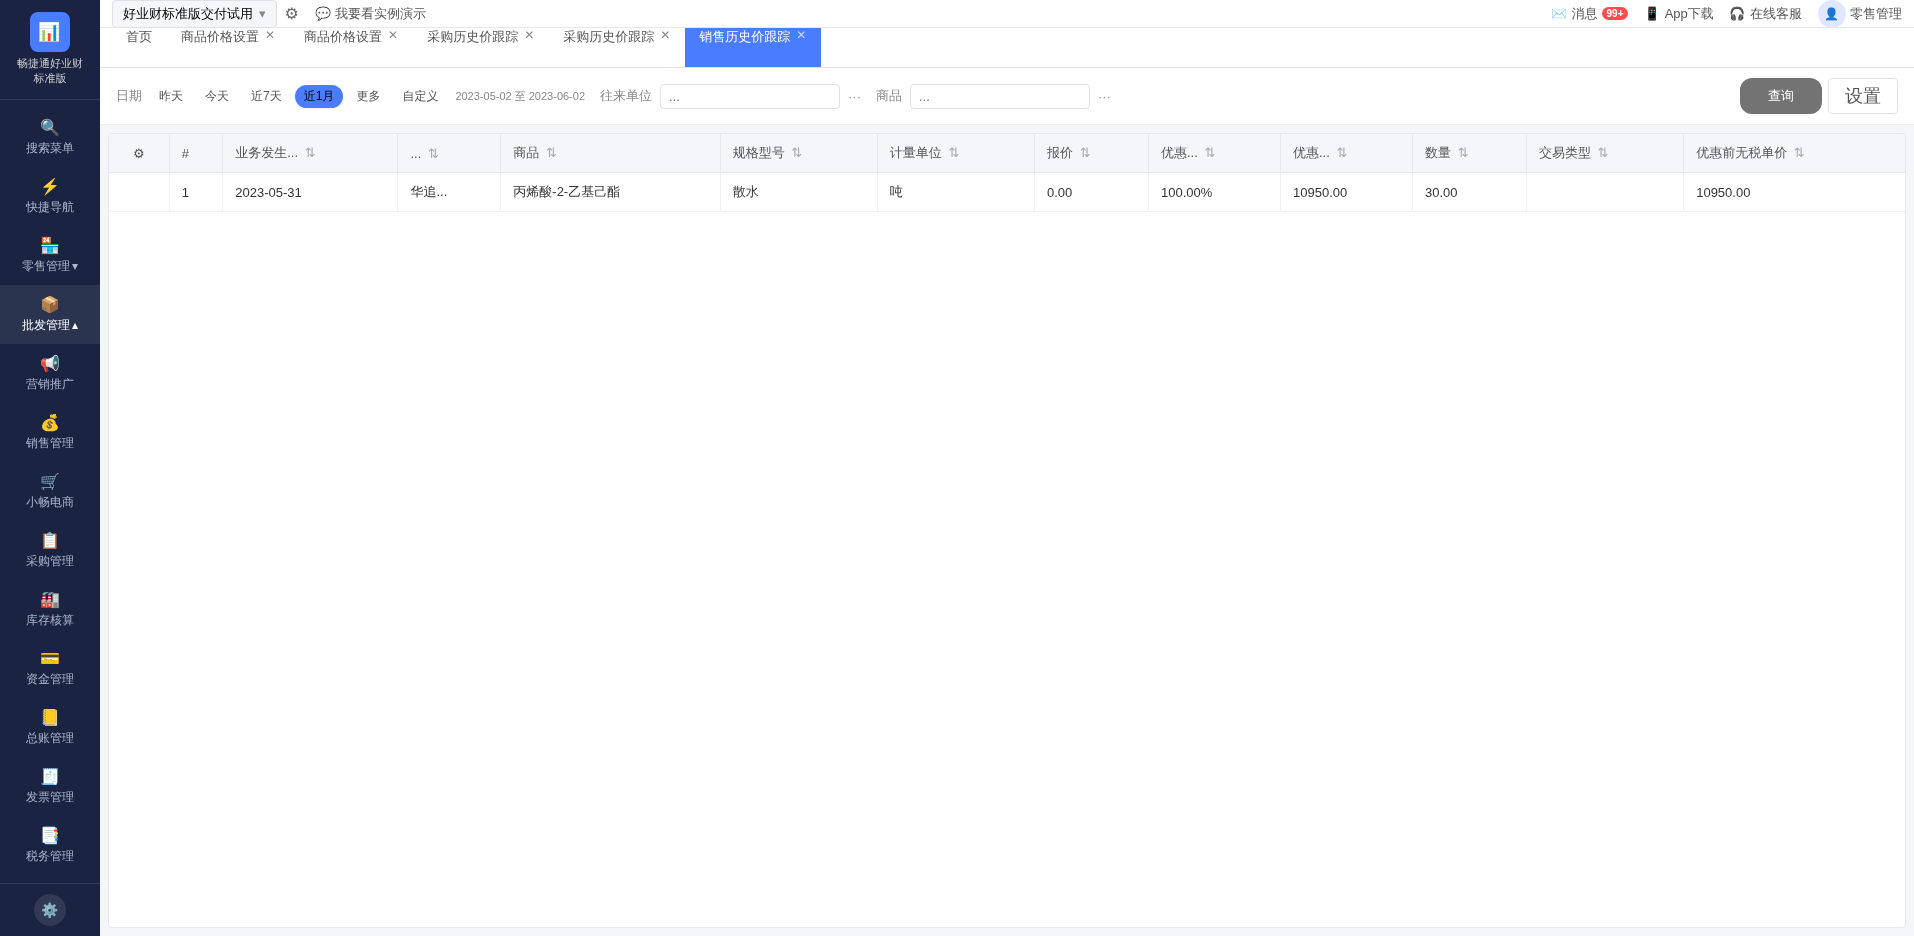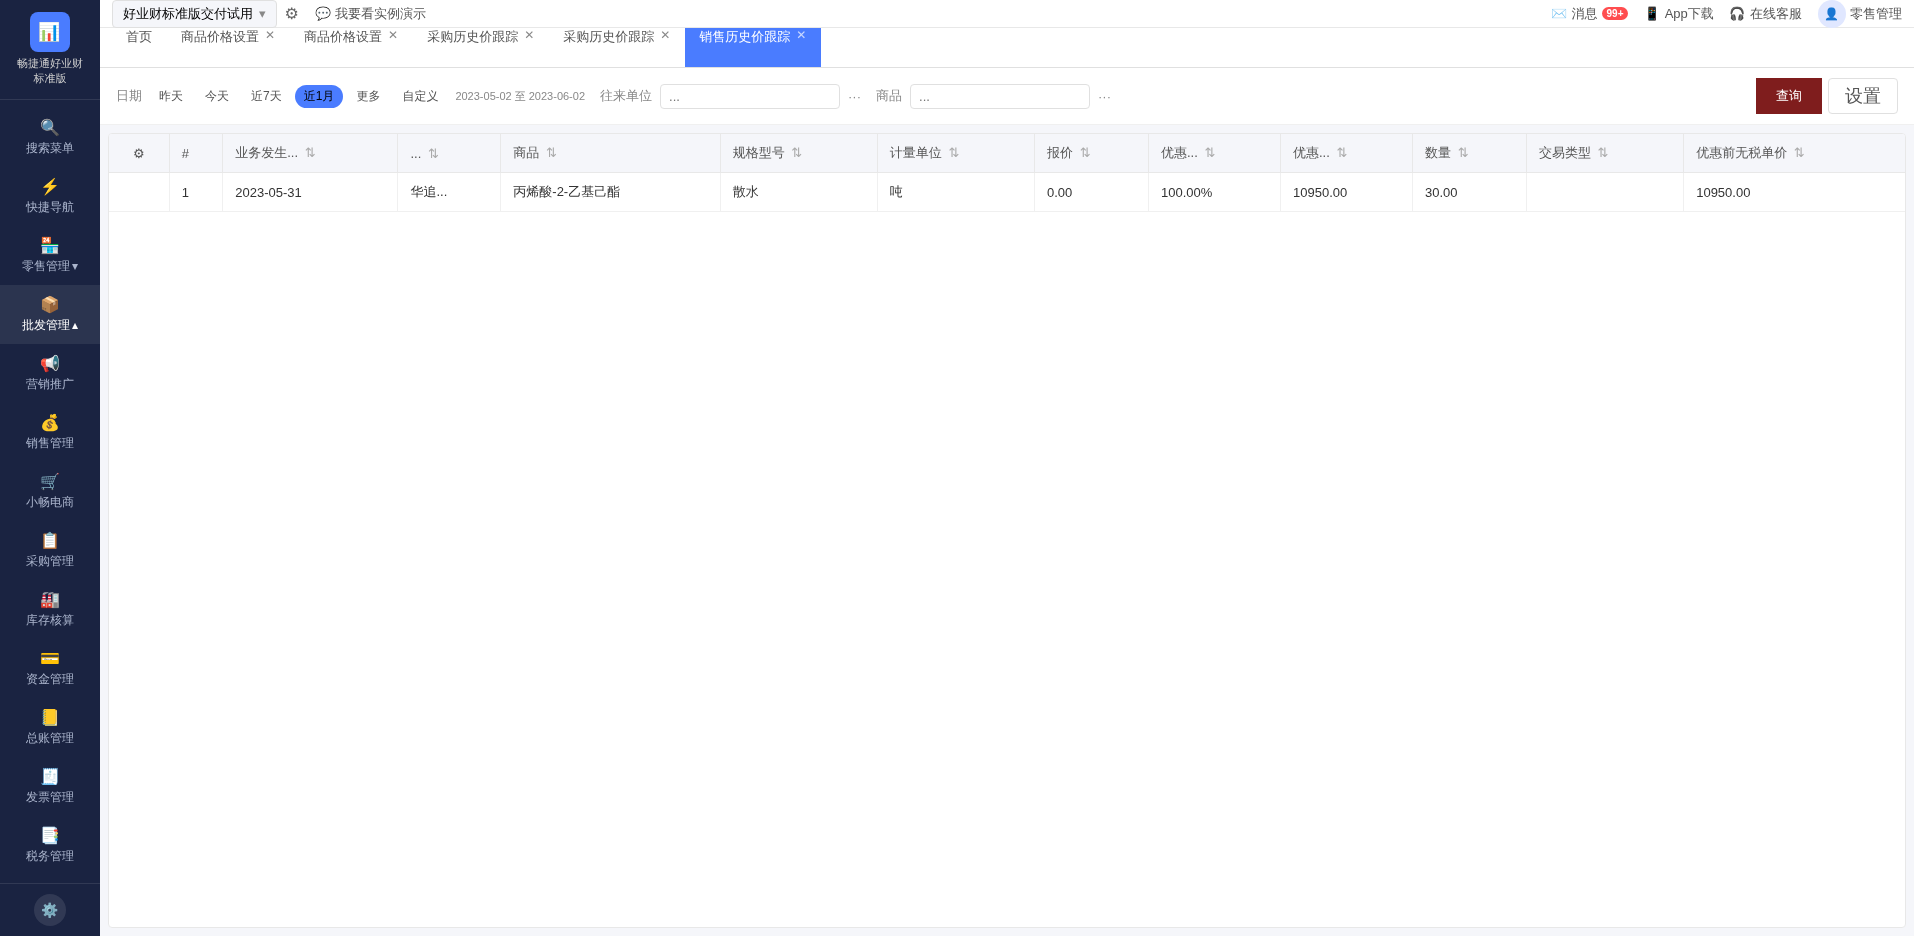--- a/index.html
+++ b/index.html
@@ -157,22 +157,22 @@
     .date-btns { display: flex; align-items: center; gap: 4px; }
     .date-btn { padding: 2px 8px; border-radius: 4px; cursor: pointer; font-size: 12px; color: #555; border: 1px solid transparent; }
     .date-btn.active { background: #4a7cff; color: #000000; border-radius: 12px; }
     .date-range { font-size: 11px; color: #888; }
     .filter-input {
       border: 1px solid #e0e0e0; border-radius: 4px; padding: 4px 8px;
       font-size: 13px; color: #333; width: 200px; outline: none;
     }
     .filter-more { color: #888; cursor: pointer; font-size: 13px; }
     .btn-query {
-      background: #7f1d1d; color: #fff; border: none; border-radius: 0;
-      padding: 6px 20px; cursor: pointer; font-size: 13px; white-space: nowrap;
+      background: #737373; color: #fff; border: none; border-radius: 12px;
+      padding: 6px 28px; cursor: pointer; font-size: 13px; white-space: nowrap;
     }
     .btn-settings {
       background: #fff; color: #555; border: 1px solid #e0e0e0; border-radius: 4px;
       padding: 5px 16px; cursor: pointer; font-size: 18px; white-space: nowrap;
     }
     .filter-right { margin-left: auto; display: flex; gap: 6px; }
 
     
     .table-container {
       flex: 1;

